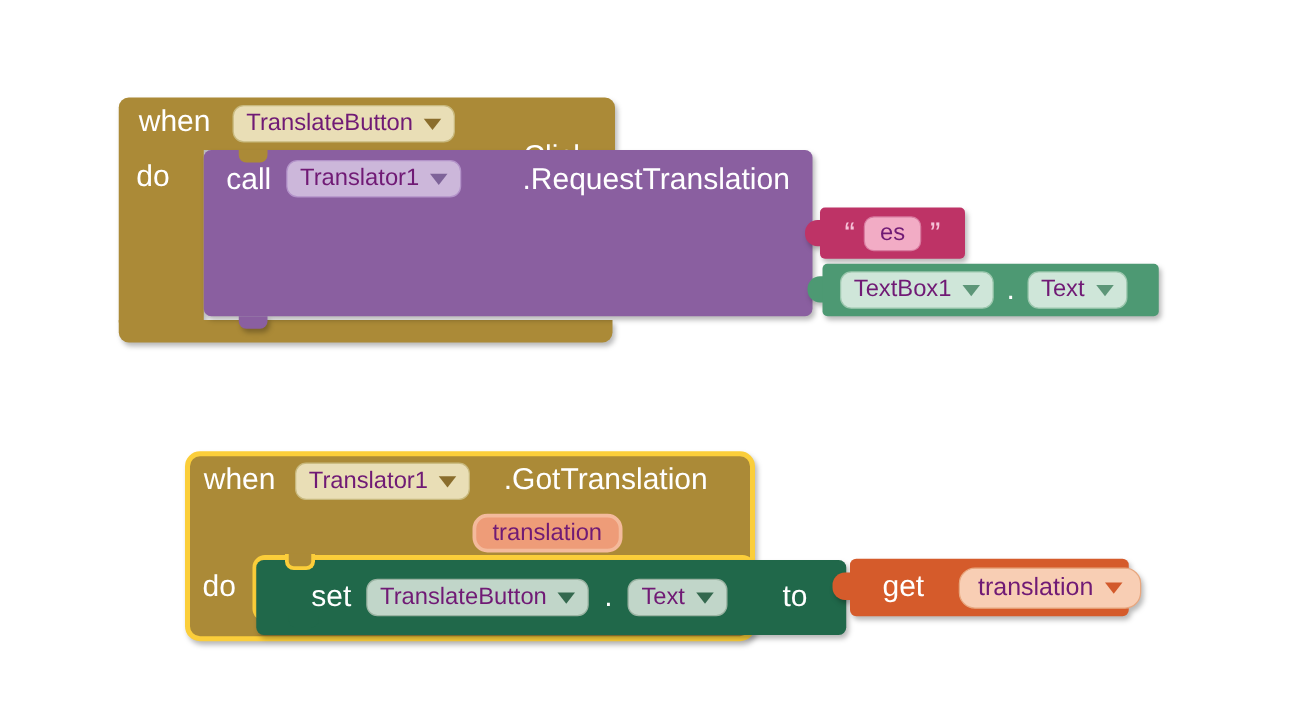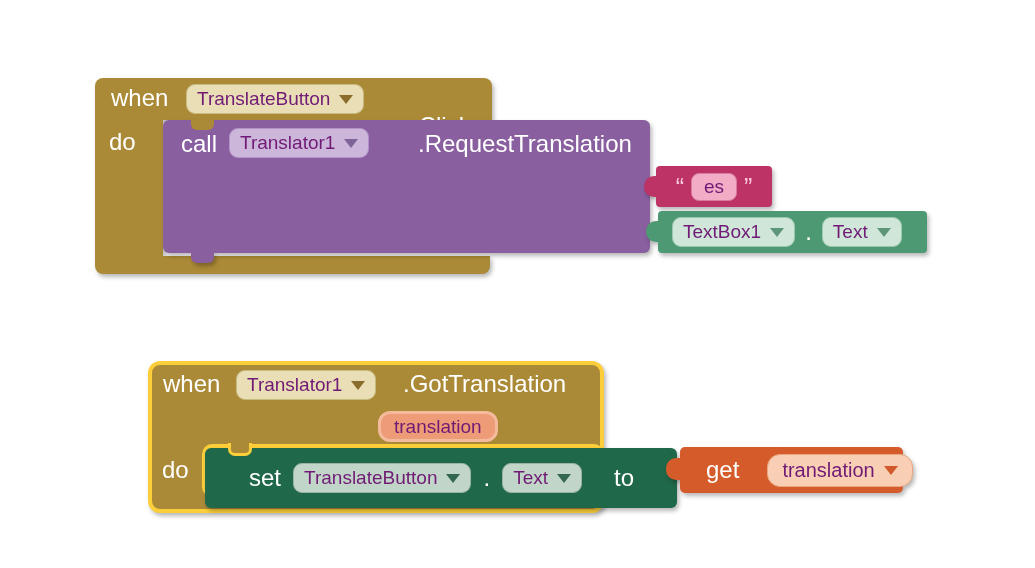--- a/index.html
+++ b/index.html
@@ -125,21 +125,21 @@
       <span class="wlabel">set</span>
       <span class="chip chip-sage">
         <span>TranslateButton</span>
         <span class="arr"></span>
       </span>
       <span class="wlabel">.</span>
       <span class="chip chip-sage">
         <span>Text</span>
         <span class="arr"></span>
       </span>
-      <span class="wlabel" style="margin-left:20px;">to</span>
+      <span class="wlabel" style="margin-left:32px;">to</span>
     </div>
     <div class="abs tab" style="left:231px;top:492px;width:24px;height:10px;background:var(--darkgreen);border-radius:0 0 6px 6px;"></div>
   </div>
 
   <div class="abs tab gold-part" style="left:228px;top:443px;width:24px;height:13px;border-radius:0 0 7px 7px;box-sizing:border-box;
               border-left:3px solid var(--highlight);border-right:3px solid var(--highlight);
               border-bottom:3px solid var(--highlight);"></div>
 
   <div class="shadowed">
     <div class="abs tab" style="left:666px;top:458px;width:15px;height:22px;background:var(--orange);border-radius:10px 0 0 10px;"></div>

